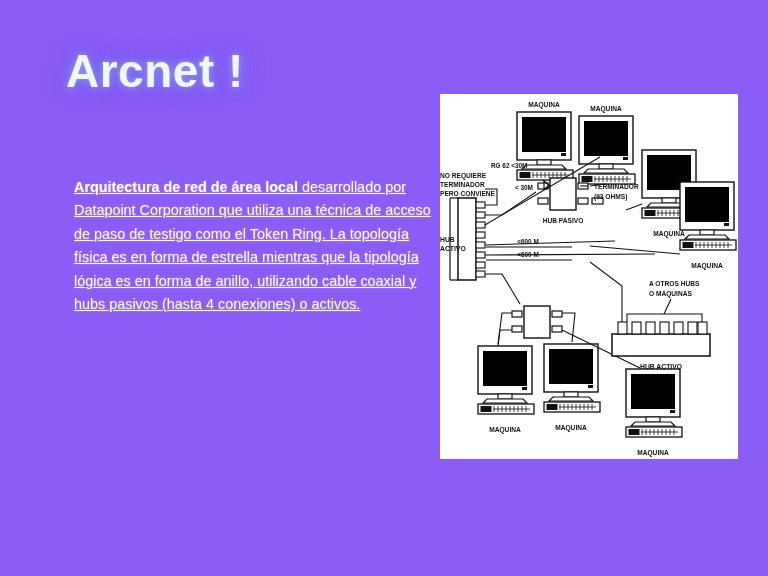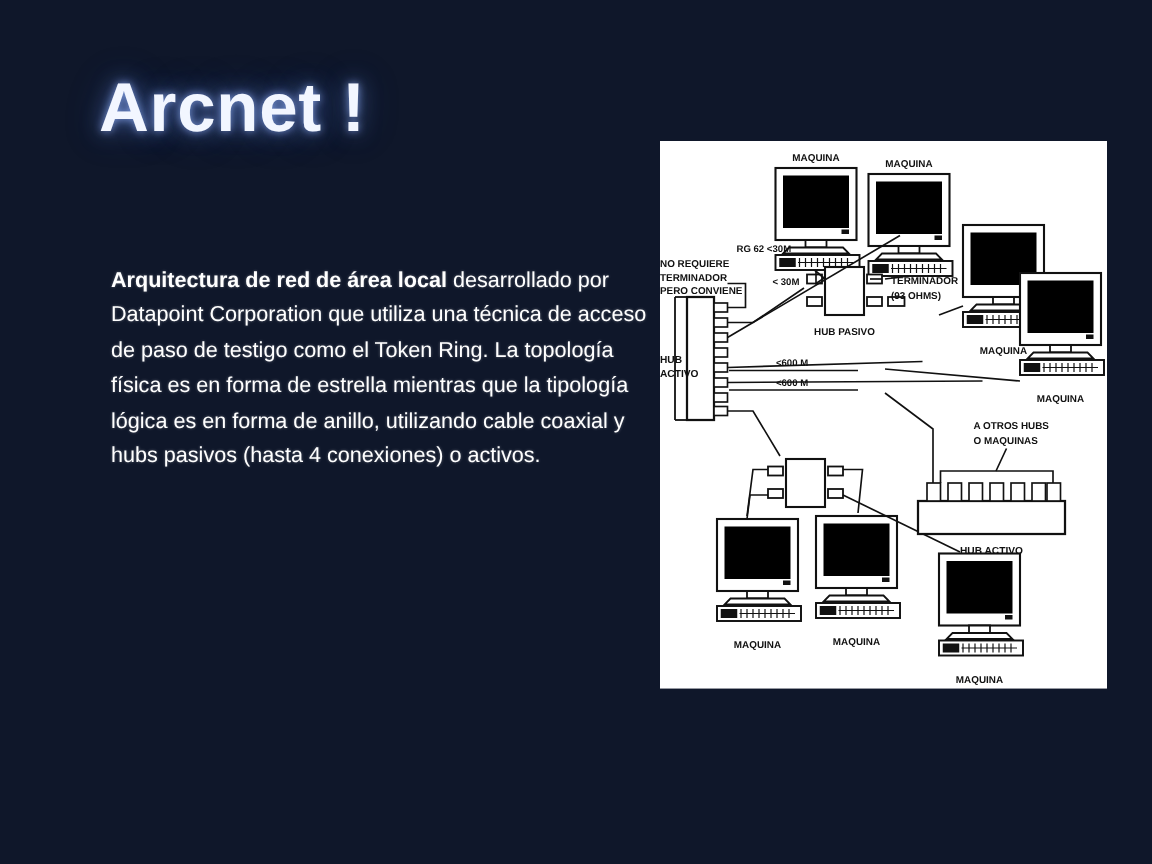--- a/index.html
+++ b/index.html
@@ -13,21 +13,21 @@
     overflow: hidden;
     font-family: "Liberation Sans", sans-serif;
     position: relative;
   }
 
   #slide {
     position: absolute;
     left: 0; top: 0;
     width: 768px;
     height: 576px;
-    background: #0f172a;
+    background: #8b5cf6;
   }
 
   
   #title {
     position: absolute;
     left: 66px;
     top: 44px;
     font-size: 46px;
     font-weight: bold;
     color: #f2f6ff;
@@ -42,20 +42,21 @@
   
   #body-text {
     position: absolute;
     left: 74px;
     top: 176px;
     width: 360px;
     font-size: 14.4px;
     line-height: 23.4px;
     color: #ffffff;
     text-shadow: 0 0 2px rgba(255,255,255,0.35);
+    text-decoration: underline;
   }
   #body-text .lead {
     font-weight: bold;
   }
 
   
   #diagram-panel {
     position: absolute;
     left: 440px;
     top: 94px;

